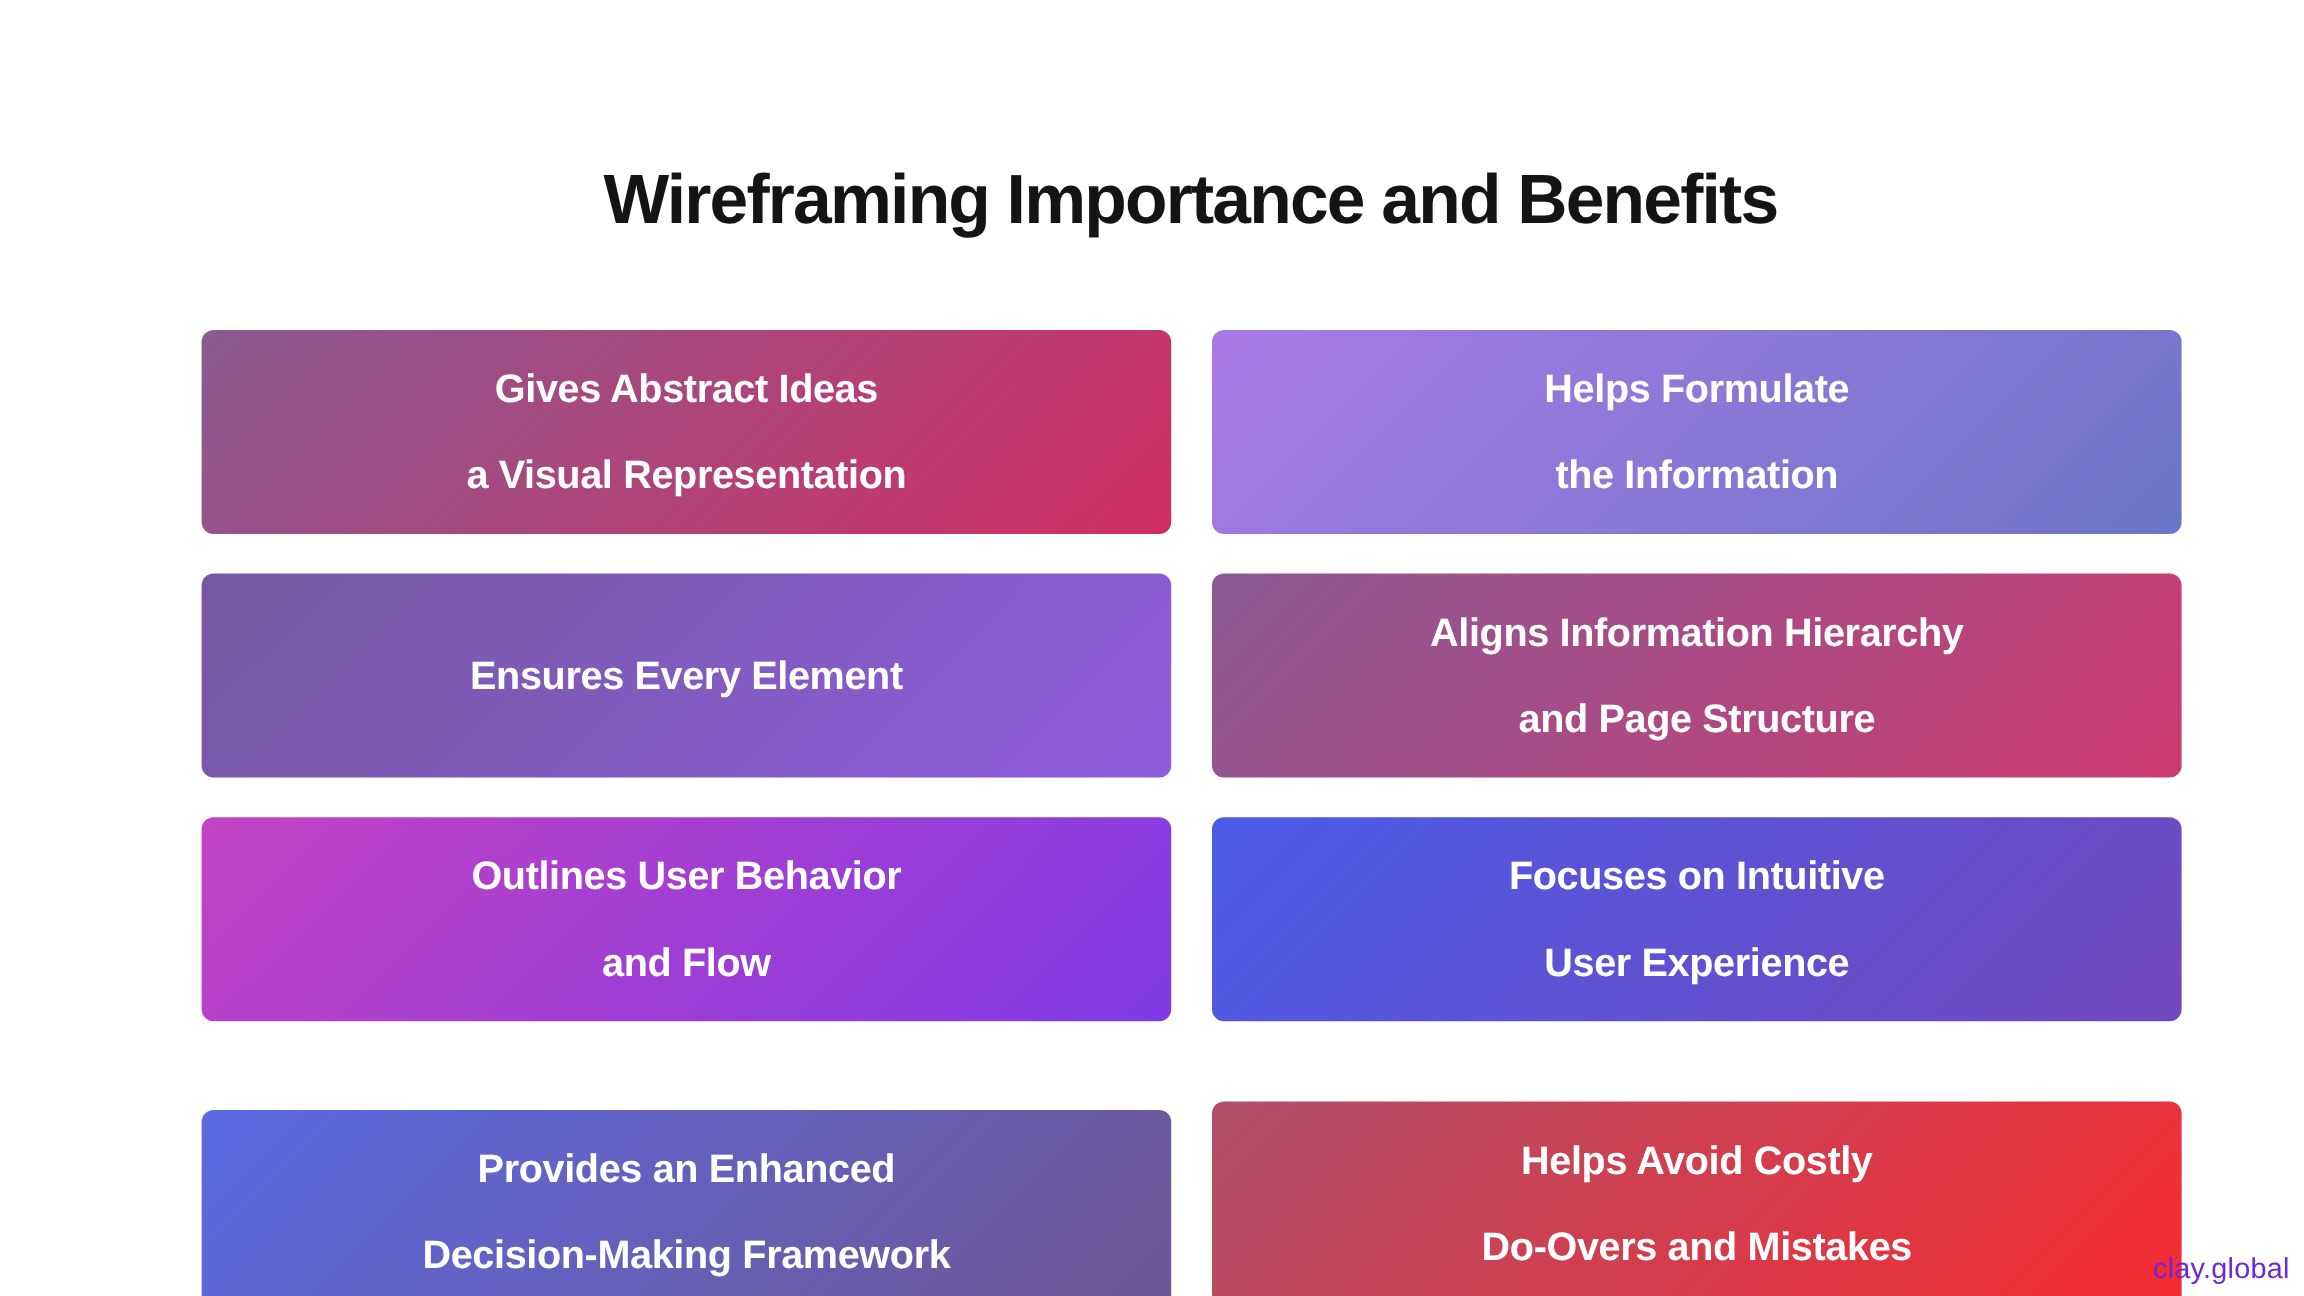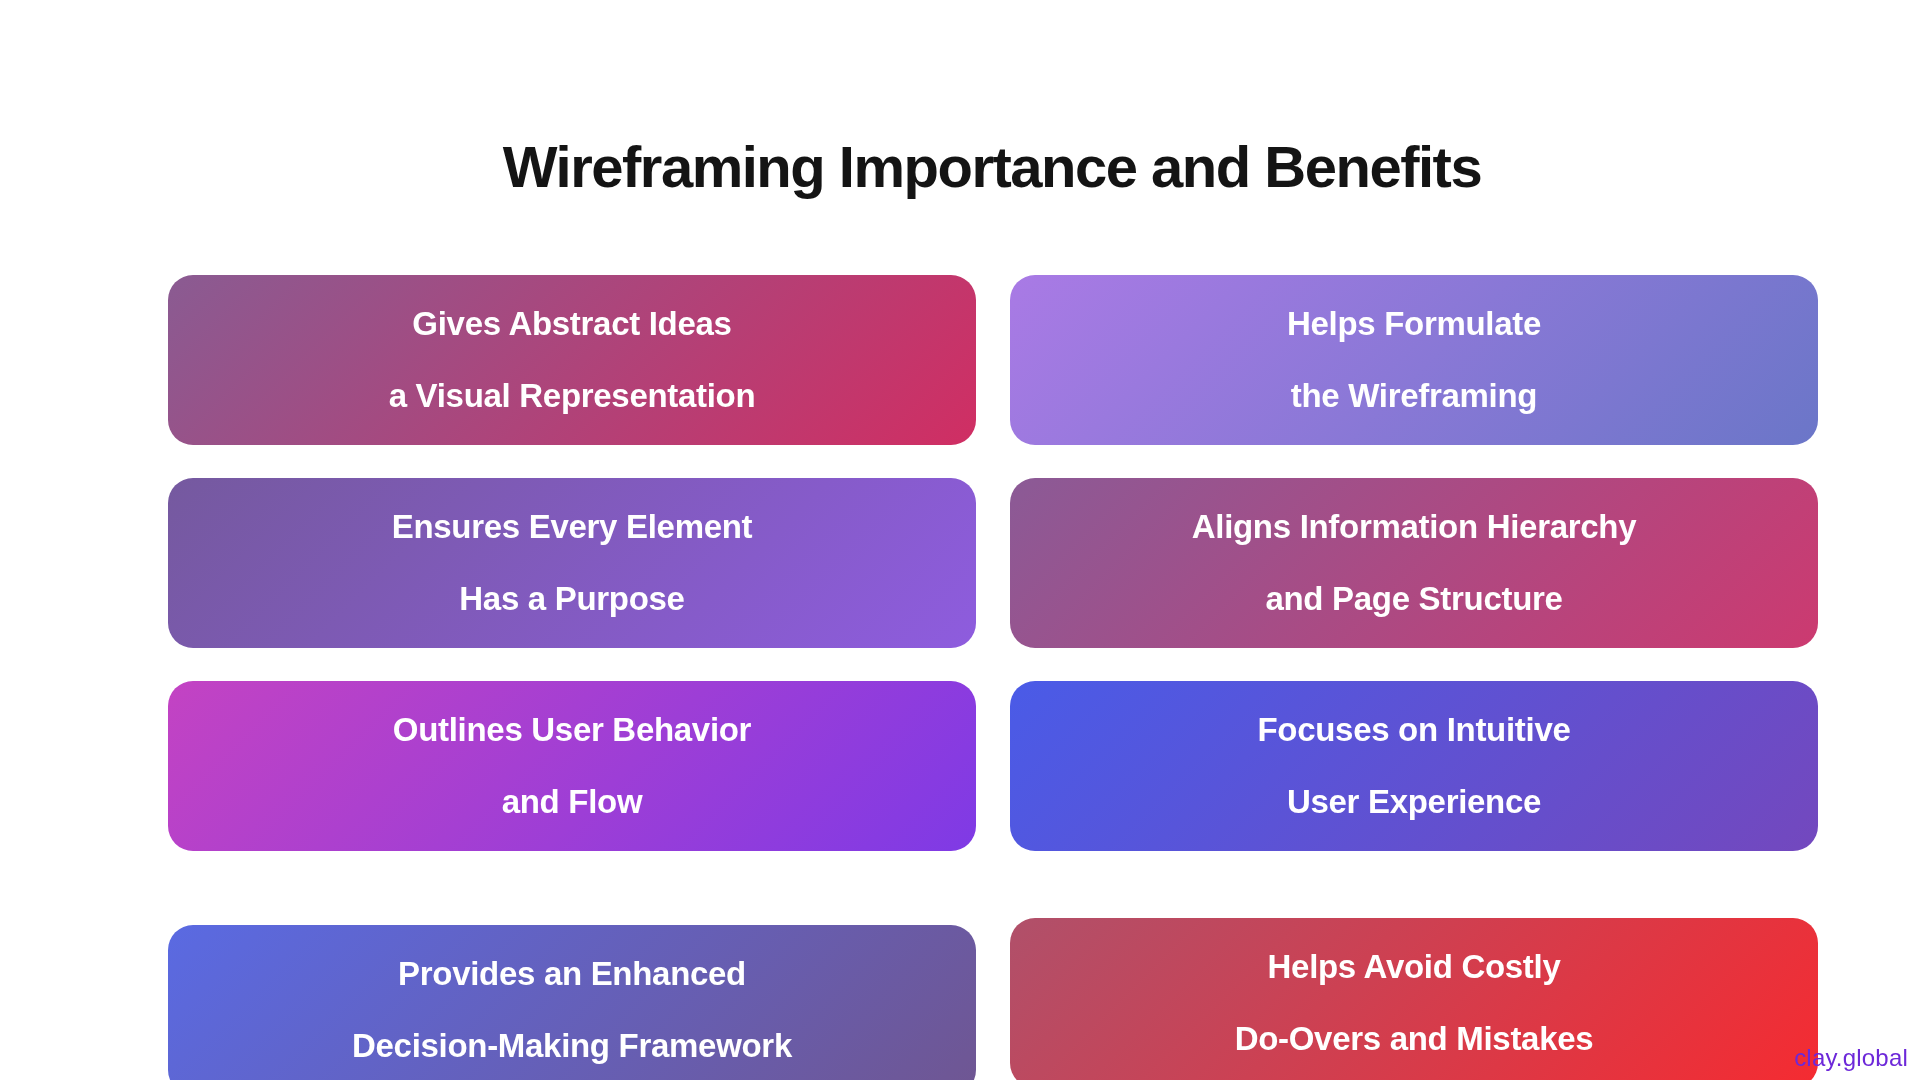--- a/index.html
+++ b/index.html
@@ -21,21 +21,21 @@
   }
   .grid {
     margin: 47px 102px 0 104px;
     display: grid;
     grid-template-columns: 1fr 1fr;
     column-gap: 34px;
     row-gap: 33px;
   }
   .card {
     height: 170px;
-    border-radius: 25px;
+    border-radius: 10px;
     display: flex;
     flex-direction: column;
     align-items: center;
     justify-content: center;
     text-align: center;
   }
   .card p {
     color: #ffffff;
     font-size: 33px;
     font-weight: 700;
@@ -61,26 +61,25 @@
 
   <section class="grid">
 
     <div class="card" style="background: linear-gradient(135deg, rgb(138, 91, 146), rgb(208, 46, 99));">
       <p>Gives Abstract Ideas</p>
       <p>a Visual Representation</p>
     </div>
 
     <div class="card" style="background: linear-gradient(135deg, rgb(169, 122, 229), rgb(107, 118, 200)); align-items: center;">
       <p>Helps Formulate</p>
-      <p>the Wireframing</p>
+      <p>the Information</p>
     </div>
 
     <div class="card" style="background: linear-gradient(135deg, rgb(117, 89, 159), rgb(142, 92, 222));">
       <p>Ensures Every Element</p>
-      <p>Has a Purpose</p>
     </div>
 
     <div class="card" style="background: linear-gradient(135deg, rgb(139, 90, 150), rgb(204, 58, 112));">
       <p>Aligns Information Hierarchy</p>
       <p>and Page Structure</p>
     </div>
 
     <div class="card" style="background: linear-gradient(135deg, rgb(195, 67, 195), rgb(127, 58, 229));">
       <p>Outlines User Behavior</p>
       <p>and Flow</p>

